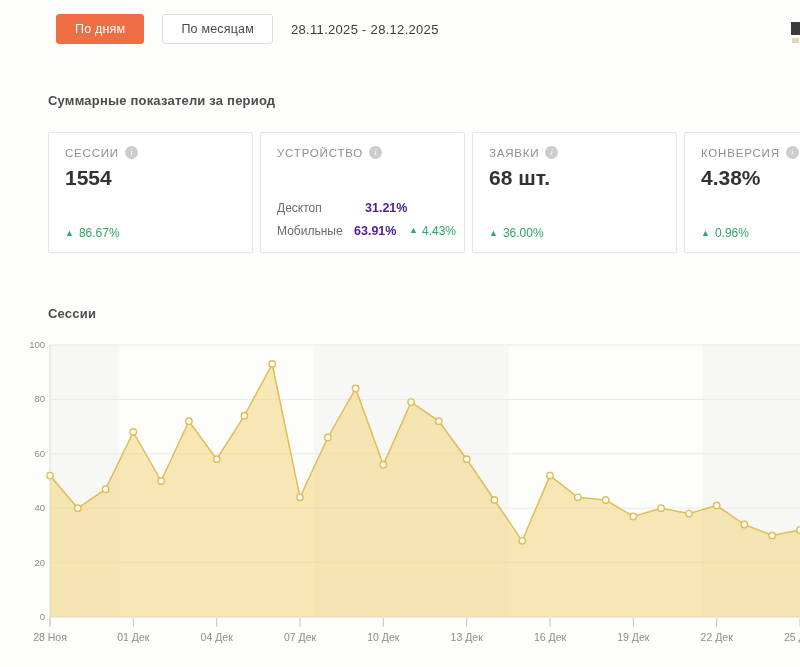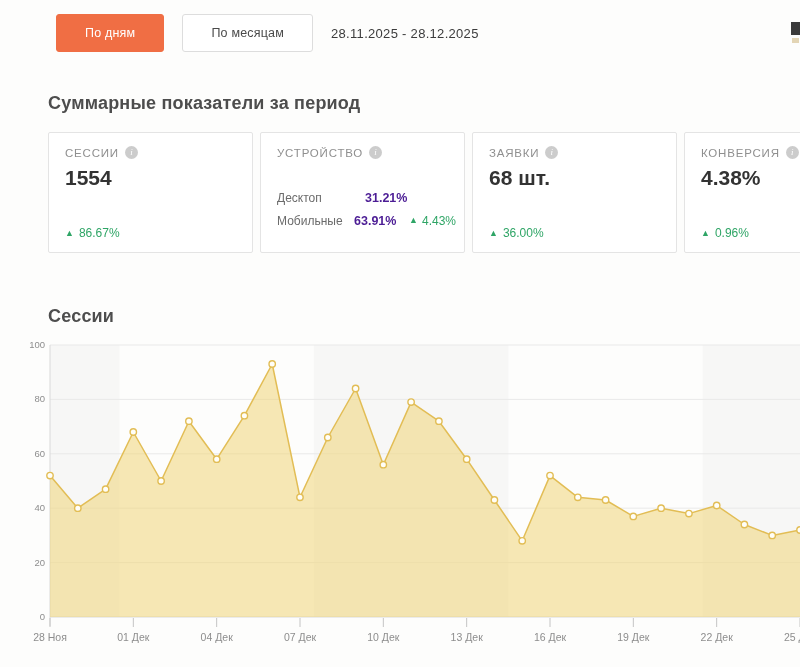--- a/index.html
+++ b/index.html
@@ -4,33 +4,33 @@
 <style>
   html,body{margin:0;padding:0;}
   body{
     width:800px;height:667px;overflow:hidden;position:relative;
     background:#fdfdfc;color:#3a3a3a;
     font-family:"Liberation Sans","DejaVu Sans",sans-serif;
   }
   
   .topbar{position:absolute;top:14px;left:56px;display:flex;align-items:center;}
   .btn{
-    height:38px;padding:0 28px;border-radius:3px;font-size:12.5px;
+    height:30px;padding:0 18px;border-radius:3px;font-size:12.5px;
     display:inline-flex;align-items:center;justify-content:center;
     background:#fff;border:1px solid #ddd;color:#4a4a4a;cursor:pointer;
     font-family:inherit;letter-spacing:.2px;
   }
   .btn-active{background:#f06e44;border-color:#f06e44;color:#fff;}
   .btn + .btn{margin-left:18px;}
   .date-range{margin-left:18px;font-size:13px;color:#3c3c3c;letter-spacing:.3px;text-align:center;}
   .cropped-icon{position:absolute;left:735px;top:8px;width:9px;height:13px;background:#3a3a3a;}
   .cropped-icon:after{content:"";position:absolute;left:1px;top:16px;width:7px;height:5px;background:#e3d5b5;}
   
   .section-title{
-    position:absolute;left:48px;margin:0;font-size:18px;font-weight:600;
+    position:absolute;left:48px;margin:0;font-size:13px;font-weight:600;
     color:#4d4d4d;letter-spacing:.2px;
   }
   #summary-title{top:93px;}
   #chart-title{top:306px;}
   
   .cards{position:absolute;top:132px;left:48px;display:flex;gap:7px;width:900px;}
   .card{
     box-sizing:border-box;width:205px;height:121px;background:#fff;
     border:1px solid #e4e4e4;border-radius:2px;padding:13px 16px;position:relative;
   }
@@ -40,21 +40,21 @@
     width:13px;height:13px;border-radius:50%;background:#ccc;color:#fff;
     font-size:9px;line-height:13px;text-align:center;font-style:italic;
     font-family:"Liberation Serif",serif;cursor:pointer;flex:0 0 auto;
   }
   .card-value{font-size:21px;font-weight:700;color:#333;}
   .card-delta{
     position:absolute;left:16px;bottom:12px;display:flex;align-items:center;gap:5px;
     font-size:12px;color:#2fa566;
   }
   .tri{font-size:9px;line-height:1;color:#2fa566;}
-  .dev-rows{position:absolute;left:16px;right:8px;bottom:20px;}
+  .dev-rows{position:absolute;left:16px;right:8px;bottom:10px;}
   .dev-row{display:flex;align-items:center;height:23px;font-size:12px;}
   .dev-label{width:88px;color:#6b6b6b;}
   .dev-value{width:56px;font-weight:700;color:#4c1d95;font-size:12.5px;}
   .dev-delta{display:flex;align-items:center;gap:4px;color:#2fa566;margin-left:6px;}
   
   .chart-wrap{position:absolute;top:330px;left:0;width:800px;height:337px;}
   svg{display:block;}
 </style>
 </head>
 <body>

